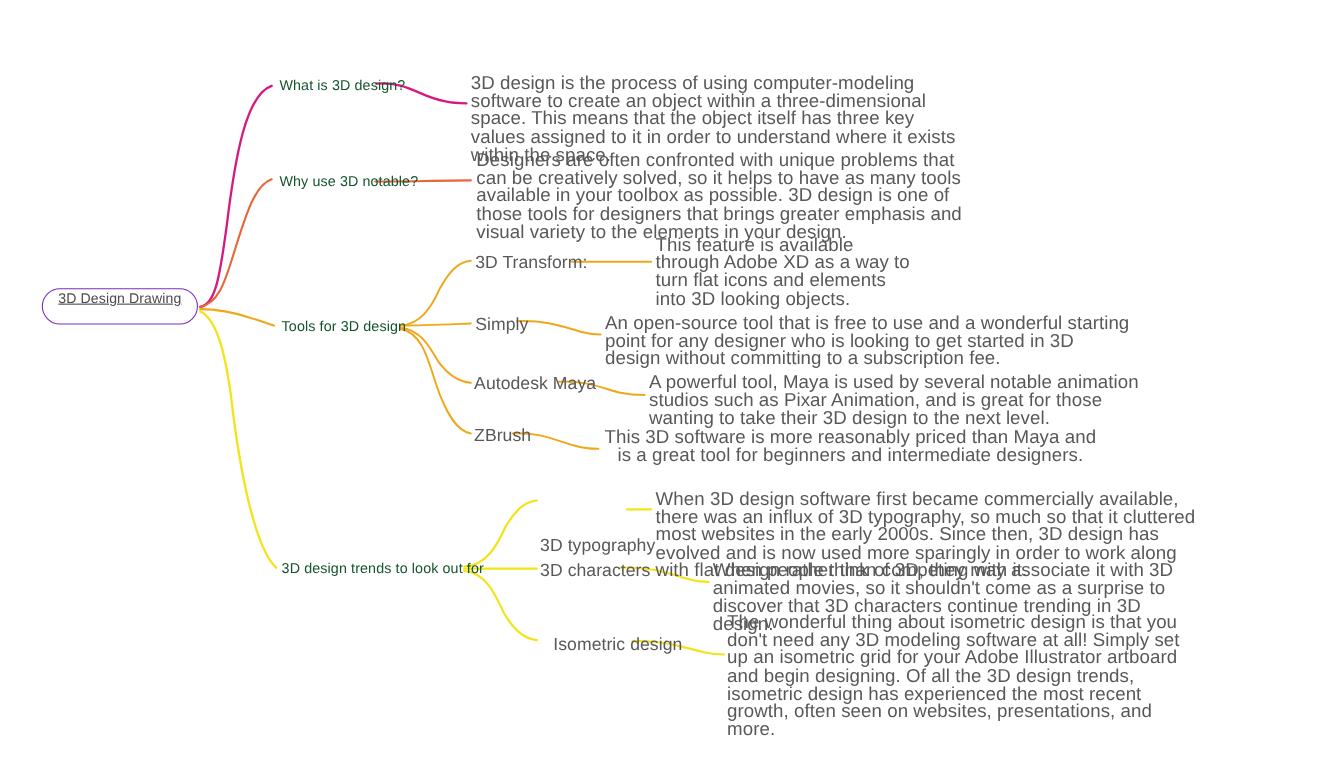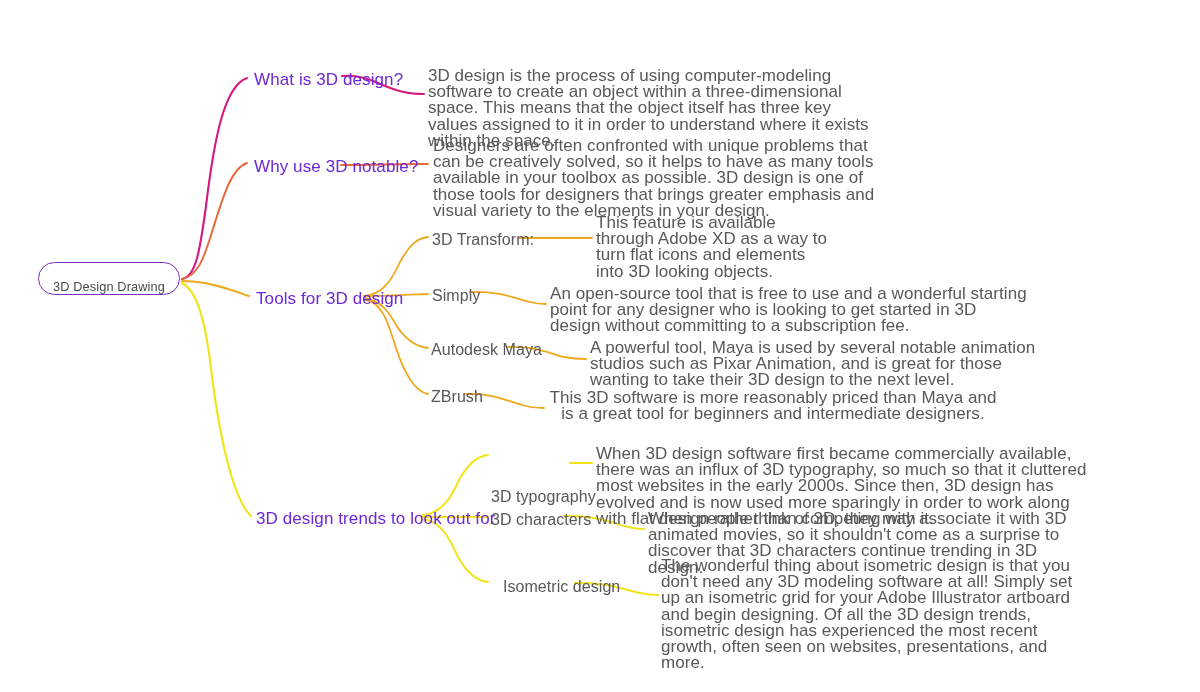--- a/index.html
+++ b/index.html
@@ -29,38 +29,39 @@
   .root-node {
     position: absolute;
     left: 38px;
     top: 262px;
     width: 142px;
     height: 33px;
     border: 1.6px solid #7B2FBE;
     border-radius: 17px;
     box-sizing: border-box;
     display: flex;
-    align-items: flex-end;
+    align-items: flex-start;
     justify-content: center;
     font-size: 12.8px;
     color: #4c4c4e;
     background: #ffffff;
     letter-spacing: 0.1px;
+    text-decoration: underline;
   }
   .desc {
     position: absolute;
     font-size: 17px;
     line-height: 16.2px;
     color: #58585a;
     letter-spacing: 0.05px;
   }
   .topic {
     position: absolute;
-    font-size: 17px;
-    color: #6d28d9;
+    font-size: 13px;
+    color: #14532d;
     white-space: nowrap;
     letter-spacing: 0.1px;
   }
   .leaf {
     position: absolute;
     font-size: 16px;
     color: #58585a;
     white-space: nowrap;
     letter-spacing: 0.05px;
   }

